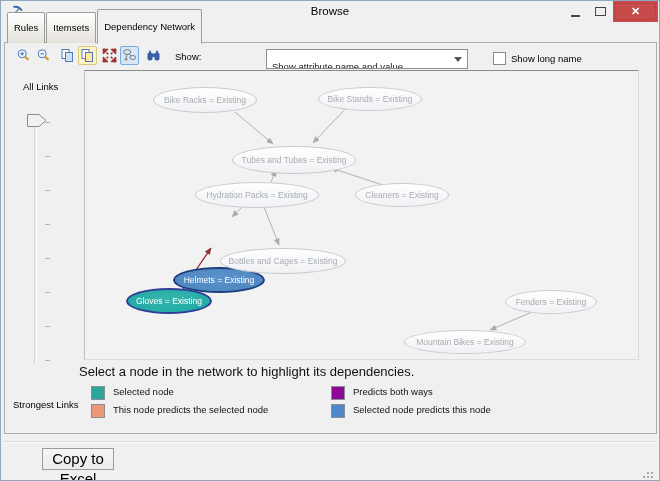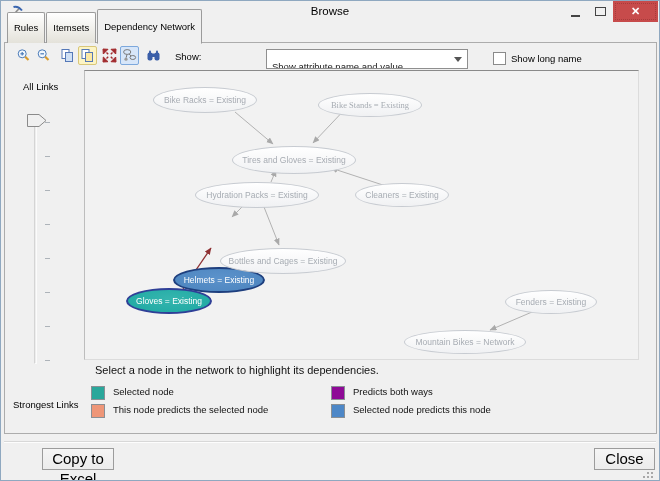--- a/index.html
+++ b/index.html
@@ -67,21 +67,21 @@
   }
   .edges-layer{position:absolute;left:0;top:0;width:553px;height:288px;}
   .gnode{
     position:absolute;border-radius:50%;display:flex;align-items:center;justify-content:center;
     font-size:8.5px;box-sizing:border-box;white-space:nowrap;cursor:default;
   }
   .gnode.default{background:linear-gradient(#FFFFFF,#F0F1F3);border:1px solid #C7CBD1;color:#A7ACB3;}
   .gnode.selected{border:2px solid #2F3F97;color:#FFFFFF;}
   .gnode.predicted{border:2px solid #1E3F7E;color:#FFFFFF;margin-top:48px;}
   
-  .status-text{position:absolute;left:90px;top:321px;font-size:11px;color:#111;text-align:center;}
+  .status-text{position:absolute;left:74px;top:321px;font-size:13px;color:#111;text-align:center;}
   .legend-item{position:absolute;display:flex;align-items:flex-start;}
   .legend-swatch{width:14px;height:14px;box-sizing:border-box;border:1px solid #8A8F94;margin-right:8px;flex:none;}
   .legend-label{font-size:9.5px;color:#111;}
   
   .footer-sep{position:absolute;left:3px;right:3px;top:440px;height:0;
     border-top:1px solid #D8D8D8;border-bottom:1px solid #FDFDFD;}
   .push-btn{
     position:absolute;top:447px;height:22px;box-sizing:border-box;
     background:linear-gradient(#F5F5F5,#ECECEC);border:1px solid #9C9C9C;
     font-size:15px;text-align:center;line-height:20px;color:#000;margin-left:16px;
@@ -220,29 +220,29 @@
           <line x1="264" y1="34" x2="228" y2="72" stroke="#B2B2B2" stroke-width="1" marker-end="url(#arrow-gray)"></line>
           <line x1="186" y1="111" x2="191" y2="99" stroke="#B2B2B2" stroke-width="1" marker-end="url(#arrow-gray)"></line>
           <line x1="307" y1="117" x2="246" y2="97" stroke="#B2B2B2" stroke-width="1" marker-end="url(#arrow-gray)"></line>
           <line x1="179" y1="136" x2="194" y2="174" stroke="#B2B2B2" stroke-width="1" marker-end="url(#arrow-gray)"></line>
           <line x1="157" y1="136" x2="147" y2="146" stroke="#B2B2B2" stroke-width="1" marker-end="url(#arrow-gray)"></line>
           <line x1="98" y1="218" x2="126" y2="177" stroke="#8E3032" stroke-width="1.3" marker-end="url(#arrow-red)"></line>
           <line x1="447" y1="241" x2="405" y2="259" stroke="#B2B2B2" stroke-width="1" marker-end="url(#arrow-gray)"></line>
         </svg>
       <div>
           <div class="gnode default" style="left: 68px; top: 16px; width: 104px; height: 26px;">Bike Racks = Existing</div>
-          <div class="gnode default" style="left: 233px; top: 22px; width: 104px; height: 24px; font-family: Liberation Serif, serif;">Bike Stands = Existing</div>
-          <div class="gnode default" style="left: 147px; top: 75px; width: 124px; height: 28px;">Tires and Gloves = Existing</div>
+          <div class="gnode default" style="left: 233px; top: 16px; width: 104px; height: 24px;">Bike Stands = Existing</div>
+          <div class="gnode default" style="left: 147px; top: 75px; width: 124px; height: 28px;">Tubes and Tubes = Existing</div>
           <div class="gnode default" style="left: 110px; top: 111px; width: 124px; height: 26px;">Hydration Packs = Existing</div>
           <div class="gnode default" style="left: 270px; top: 112px; width: 94px; height: 24px;">Cleaners = Existing</div>
           <div class="gnode predicted" style="left: 88px; top: 148px; width: 92px; height: 26px; background: radial-gradient(at 50% 40%, rgb(91, 146, 203), rgb(76, 132, 190));">Helmets = Existing</div>
           <div class="gnode default" style="left: 135px; top: 177px; width: 126px; height: 26px;">Bottles and Cages = Existing</div>
           <div class="gnode selected" style="left: 41px; top: 217px; width: 86px; height: 26px; background: radial-gradient(at 50% 40%, rgb(53, 181, 174), rgb(28, 168, 162));">Gloves = Existing</div>
           <div class="gnode default" style="left: 420px; top: 219px; width: 92px; height: 24px;">Fenders = Existing</div>
-          <div class="gnode default" style="left: 319px; top: 259px; width: 122px; height: 24px;">Mountain Bikes = Network</div>
+          <div class="gnode default" style="left: 319px; top: 259px; width: 122px; height: 24px;">Mountain Bikes = Existing</div>
         </div>
     </div>
 
     <div class="status-text">Select a node in the network to highlight its dependencies.</div>
 
     <div class="legend-item" style="left:86px;top:343px">
       <span class="legend-swatch" style="background: rgb(42, 167, 155);"></span>
       <span class="legend-label">Selected node</span>
     </div>
     <div class="legend-item" style="left:86px;top:361px">
@@ -254,16 +254,15 @@
       <span class="legend-label">Predicts both ways</span>
     </div>
     <div class="legend-item" style="left:326px;top:361px">
       <span class="legend-swatch" style="background: rgb(77, 135, 199);"></span>
       <span class="legend-label">Selected node predicts this node</span>
     </div>
   </div>
 
   <div class="footer-sep"></div>
   <div class="push-btn btn-copy">Copy to Excel</div>
-  <div class="push-btn btn-close-dlg">Close</div>
   <div class="grip"></div>
 
 </div>
 
 </body></html>

